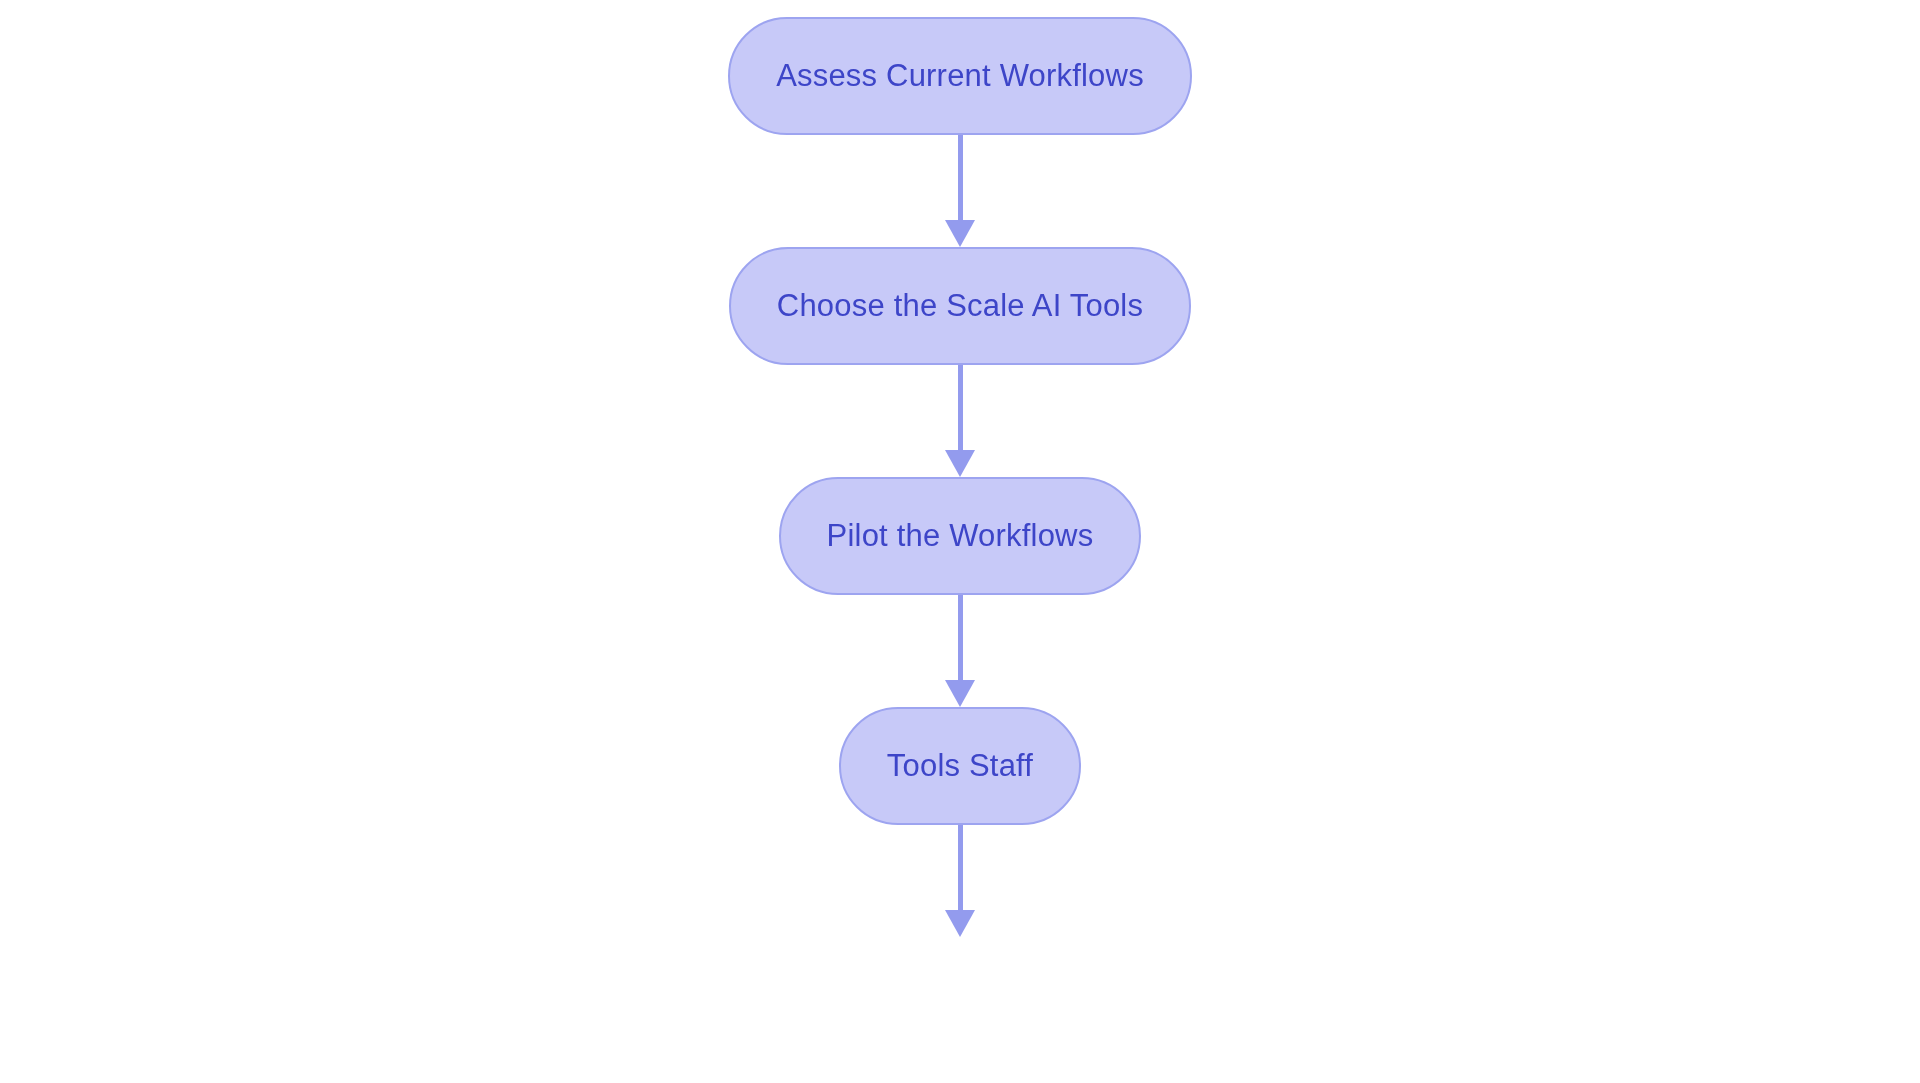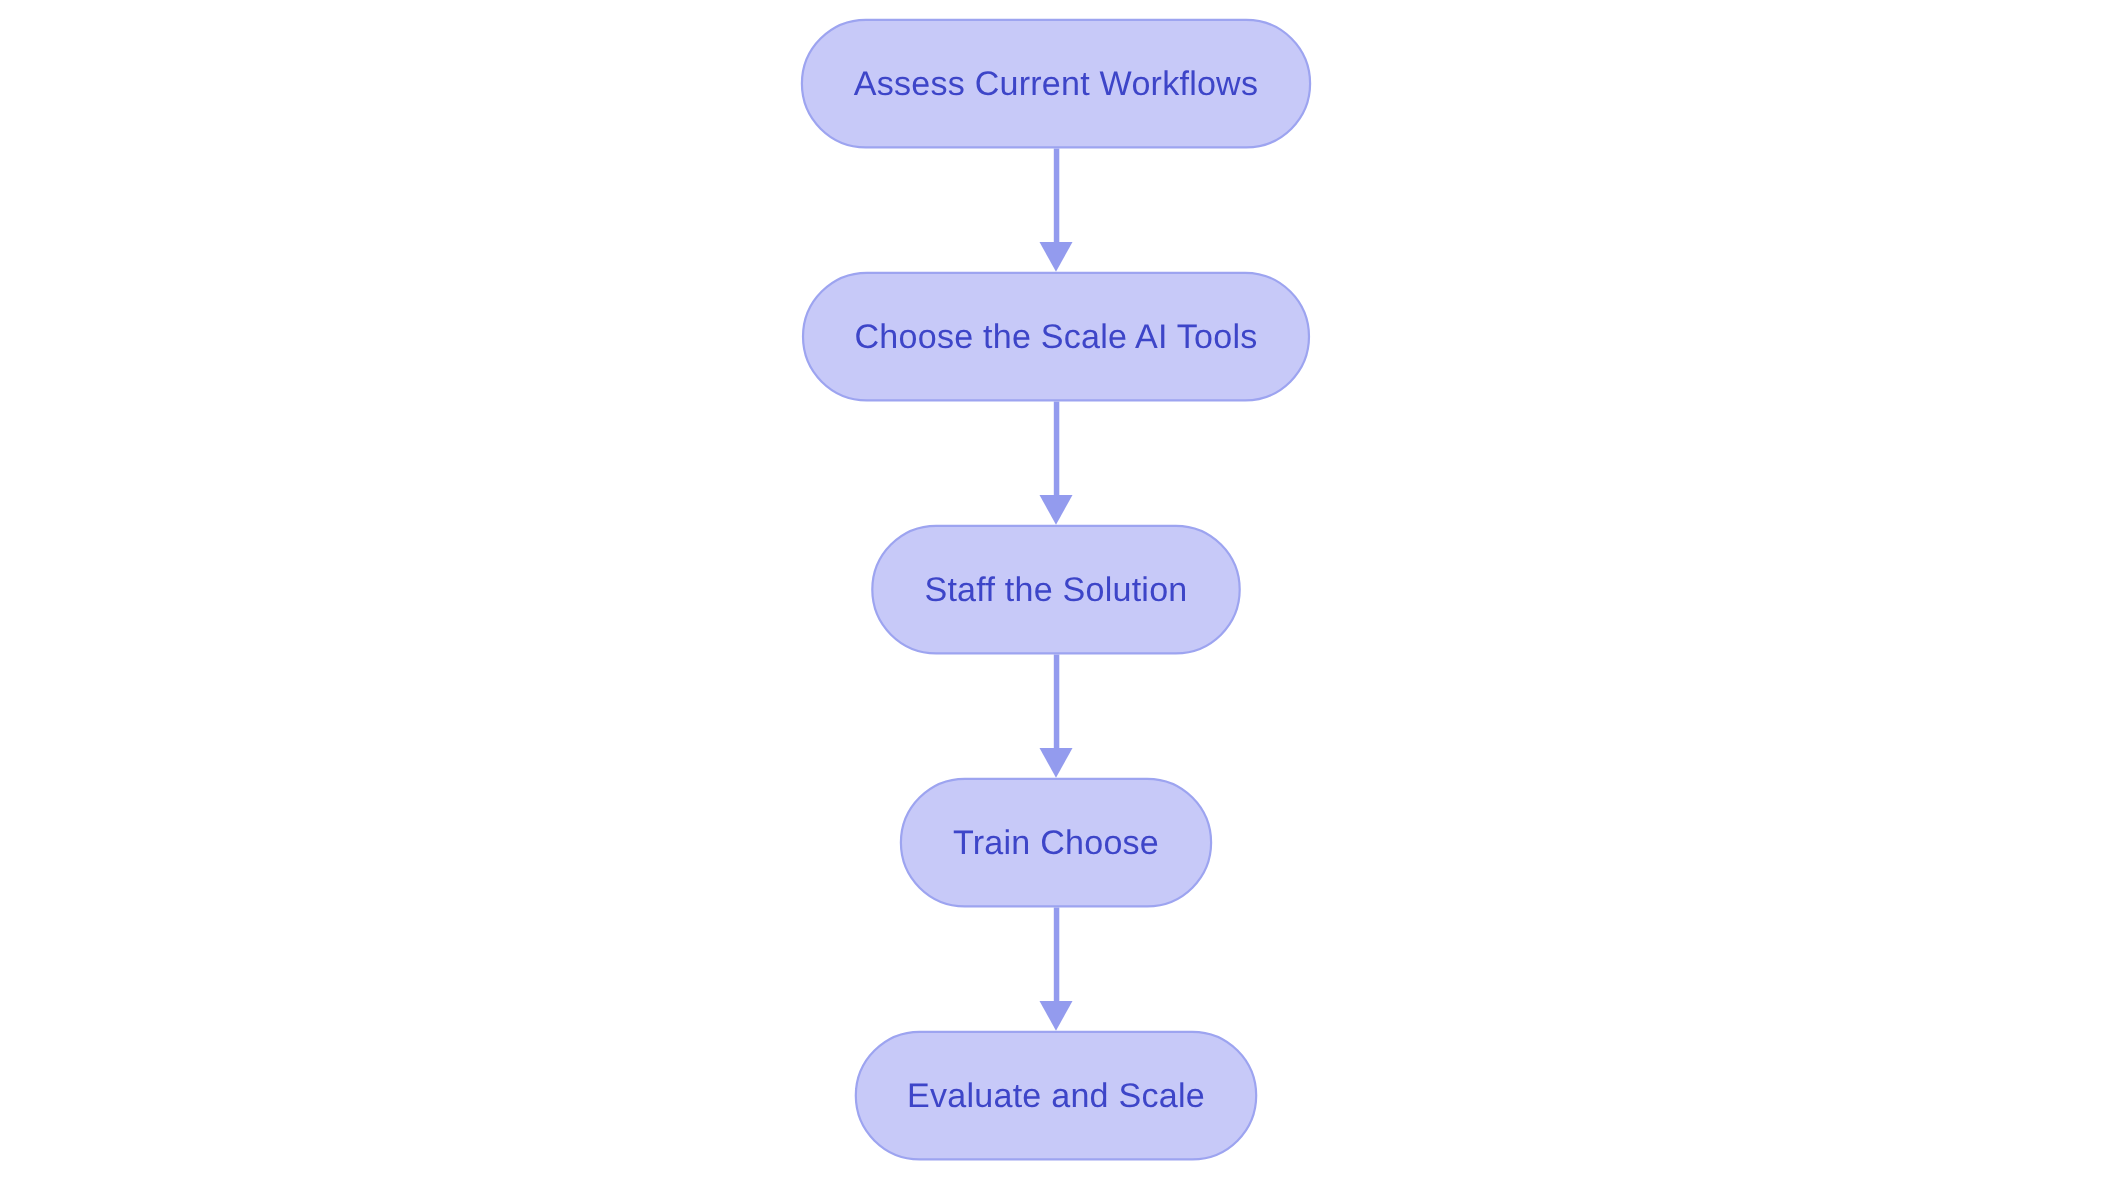--- a/index.html
+++ b/index.html
@@ -74,34 +74,31 @@
   <div class="node">
     <span>Choose the Scale AI Tools</span>
   </div>
 
   <div class="arrow">
     <div class="arrow-line"></div>
     <div class="arrow-head"></div>
   </div>
 
   <div class="node">
-    <span>Staff the Solution</span>
+    <span>Pilot the Workflows</span>
   </div>
 
   <div class="arrow">
     <div class="arrow-line"></div>
     <div class="arrow-head"></div>
   </div>
 
   <div class="node">
-    <span>Train Choose</span>
+    <span>Tools Staff</span>
   </div>
 
   <div class="arrow">
     <div class="arrow-line"></div>
     <div class="arrow-head"></div>
   </div>
 
-  <div class="node">
-    <span>Evaluate and Scale</span>
-  </div>
 
 </div>
 
 </body></html>

